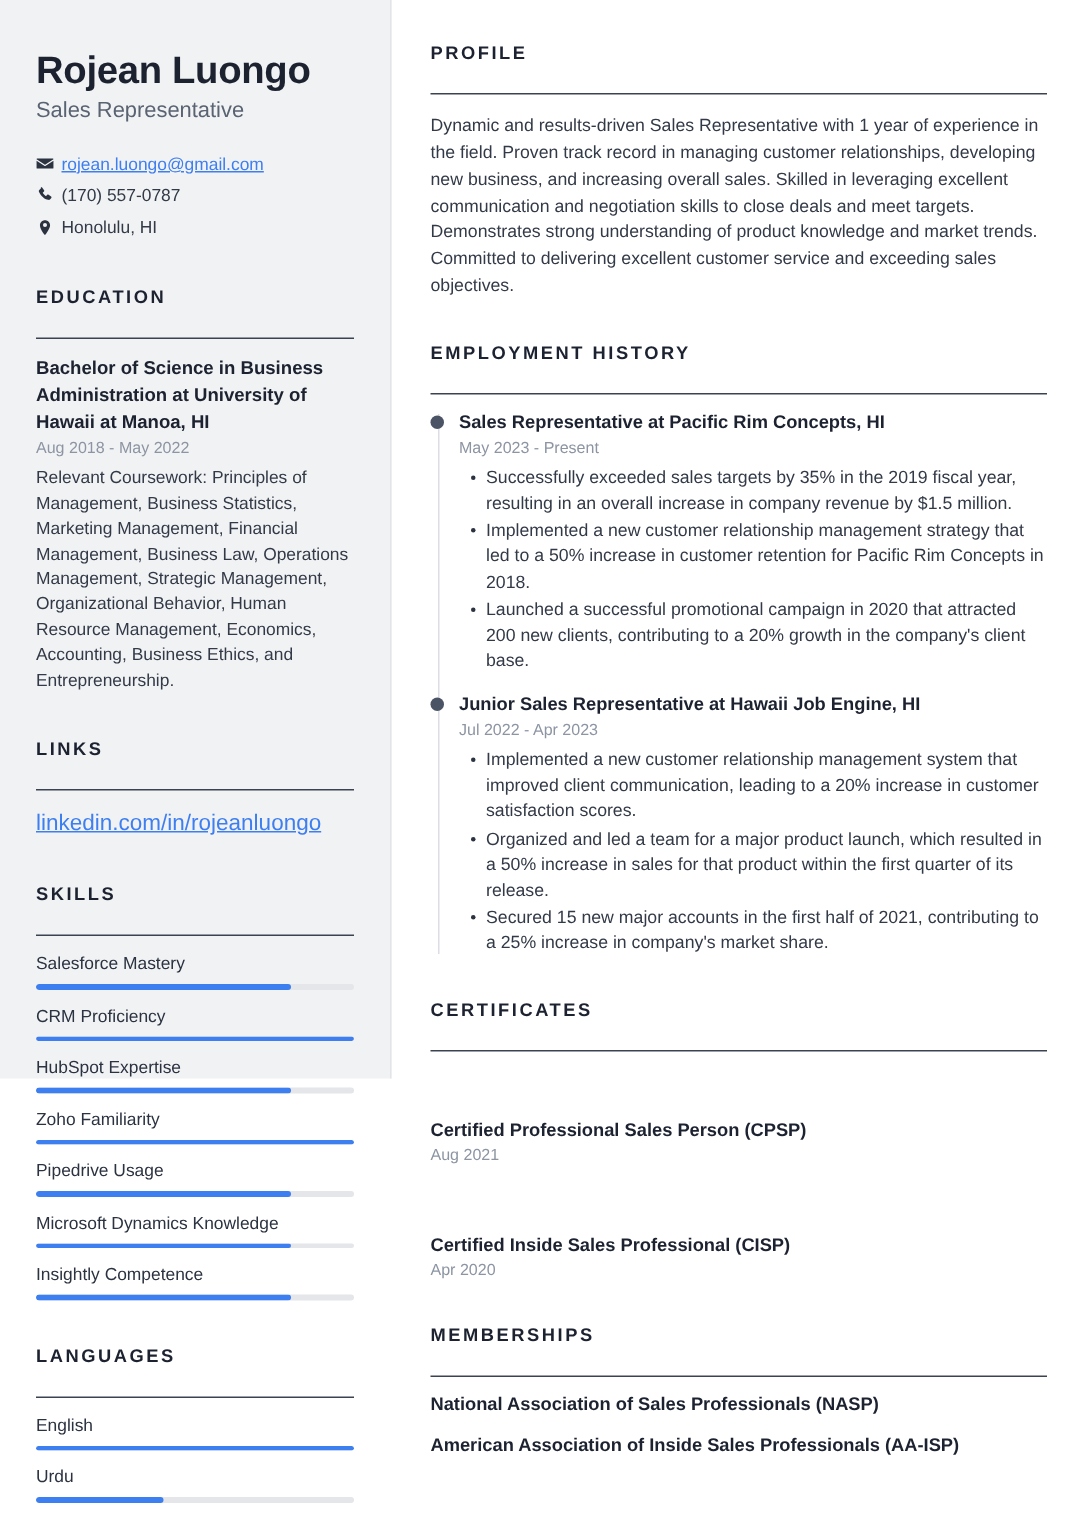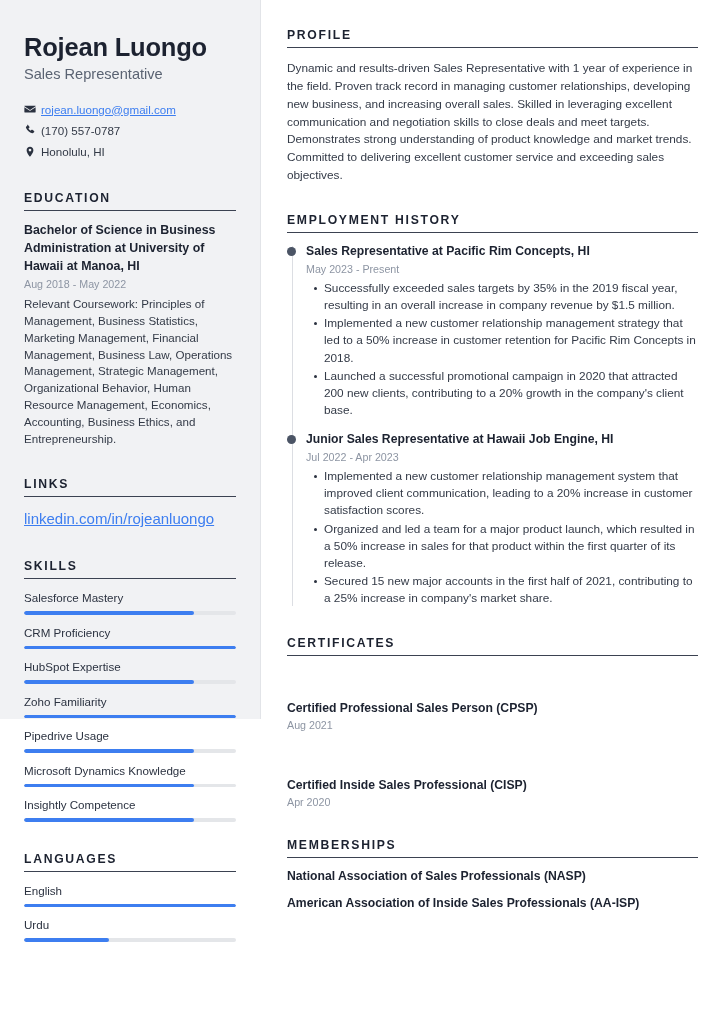--- a/index.html
+++ b/index.html
@@ -68,21 +68,21 @@
     color: #3d7ef0;
     text-decoration: underline;
   }
 
   
   .sec-head {
     font-size: 12.2px;
     font-weight: bold;
     letter-spacing: 1.7px;
     color: #1c2230;
-    padding-bottom: 5px;
+    padding-bottom: 20px;
     border-bottom: 1.6px solid #3b4251;
     margin: 0 0 11px 0;
   }
   .sec-side { margin-top: 30px; }
   .sec-side.first { margin-top: 32px; }
 
   .edu-title {
     font-size: 12.4px;
     font-weight: bold;
     color: #1c2230;

